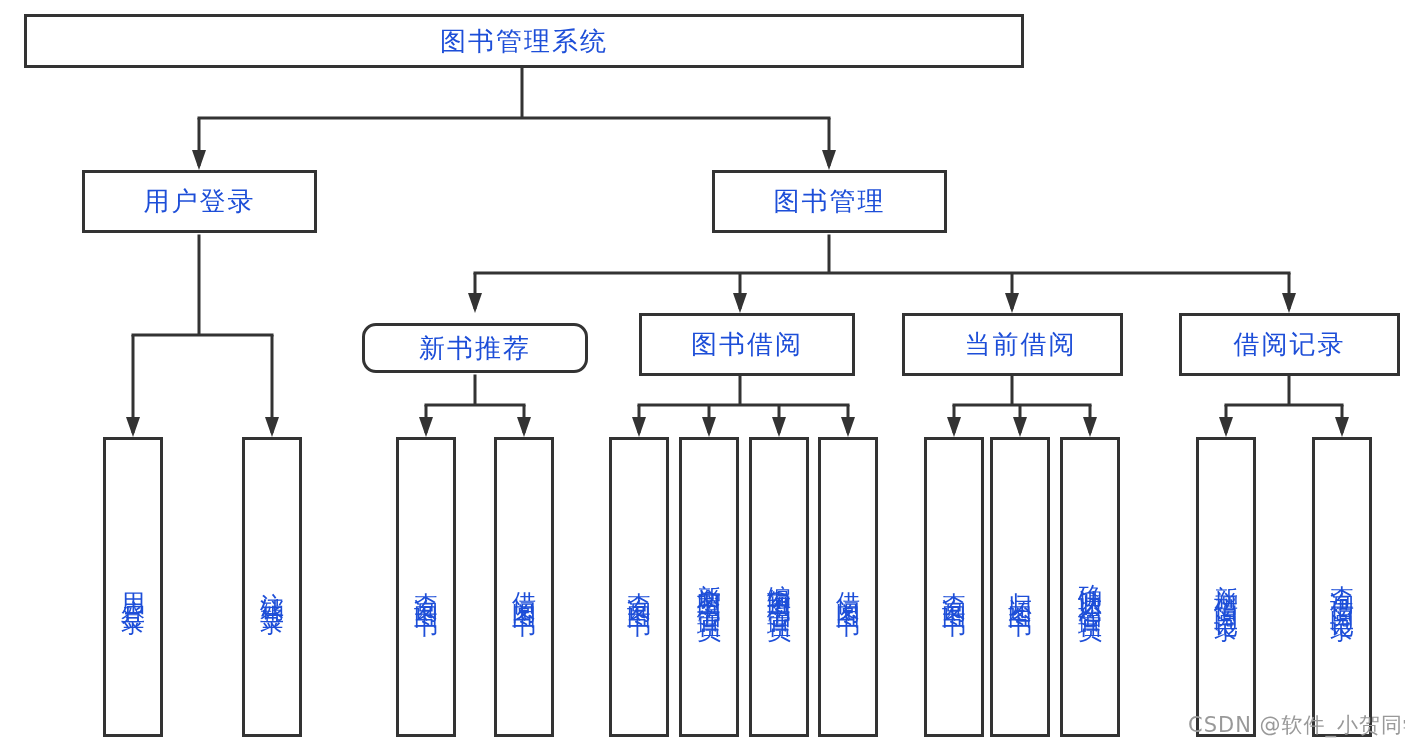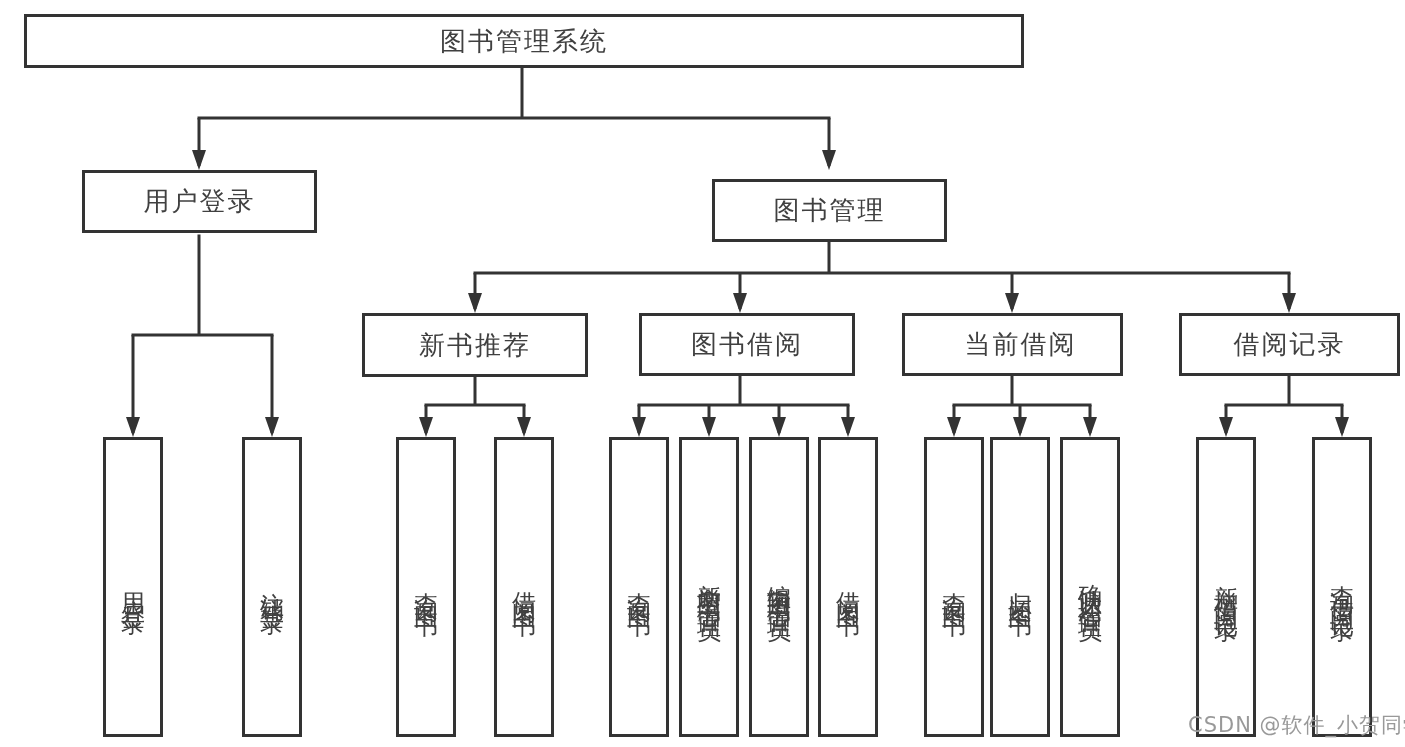--- a/index.html
+++ b/index.html
@@ -5,21 +5,21 @@
   html,body { margin:0; padding:0; background:#ffffff; }
   .canvas {
     position:relative; width:1405px; height:747px; background:#ffffff;
     font-family:"DejaVu Sans", sans-serif; overflow:hidden;
   }
   .connectors { position:absolute; left:0; top:0; width:1405px; height:747px; }
   .ln { stroke:#333333; stroke-width:3; fill:none; stroke-linecap:square; }
   .ar { stroke:#333333; stroke-width:3; fill:none; marker-end:url(#arrowhead); }
   .node {
     position:absolute; box-sizing:border-box; background:#ffffff;
-    border:3px solid #333333; color:#404040;
+    border:3px solid #333333; color:#1d4ed8;
     display:flex; align-items:center; justify-content:center;
   }
   .h-node { font-size:26px; letter-spacing:2px; white-space:nowrap; }
   .v-node {
     writing-mode:vertical-rl; text-orientation:mixed;
     font-size:24px; letter-spacing:7px; line-height:1;
   }
   .watermark {
     position:absolute; left:1188px; top:711px;
     font-size:21px; color:#999999; letter-spacing:1px; white-space:nowrap;
@@ -67,23 +67,23 @@
     <path class="ar" d="M1090,405 V433"></path>
 
     <path class="ln" d="M1289,376 V405 M1226,405 H1342"></path>
     <path class="ar" d="M1226,405 V433"></path>
     <path class="ar" d="M1342,405 V433"></path>
   </svg>
 
   <div class="node h-node" style="left:24px; top:14px; width:1000px; height:54px;">图书管理系统</div>
 
   <div class="node h-node" style="left:82px; top:170px; width:235px; height:63px;">用户登录</div>
-  <div class="node h-node" style="left:712px; top:170px; width:235px; height:63px;margin-top:9px;">图书管理</div>
+  <div class="node h-node" style="left:712px; top:170px; width:235px; height:63px;">图书管理</div>
 
-  <div class="node h-node" style="left:362px; top:313px; width:226px; height:64px;">新书推荐</div>
+  <div class="node h-node" style="left:362px; top:323px; width:226px; height:50px;border-radius:14px;">新书推荐</div>
   <div class="node h-node" style="left:632px; top:313px; width:216px; height:63px;margin-left:7px;">图书借阅</div>
   <div class="node h-node" style="left:902px; top:313px; width:221px; height:63px;padding-left:16px;">当前借阅</div>
   <div class="node h-node" style="left:1179px; top:313px; width:221px; height:63px;">借阅记录</div>
 
   <div class="node v-node" style="left:103px; top:437px; width:60px; height:300px;">用户登录</div>
   <div class="node v-node" style="left:242px; top:437px; width:60px; height:300px;">注销登录</div>
 
   <div class="node v-node" style="left:396px; top:437px; width:60px; height:300px;">查询图书</div>
   <div class="node v-node" style="left:494px; top:437px; width:60px; height:300px;">借阅图书</div>
 

